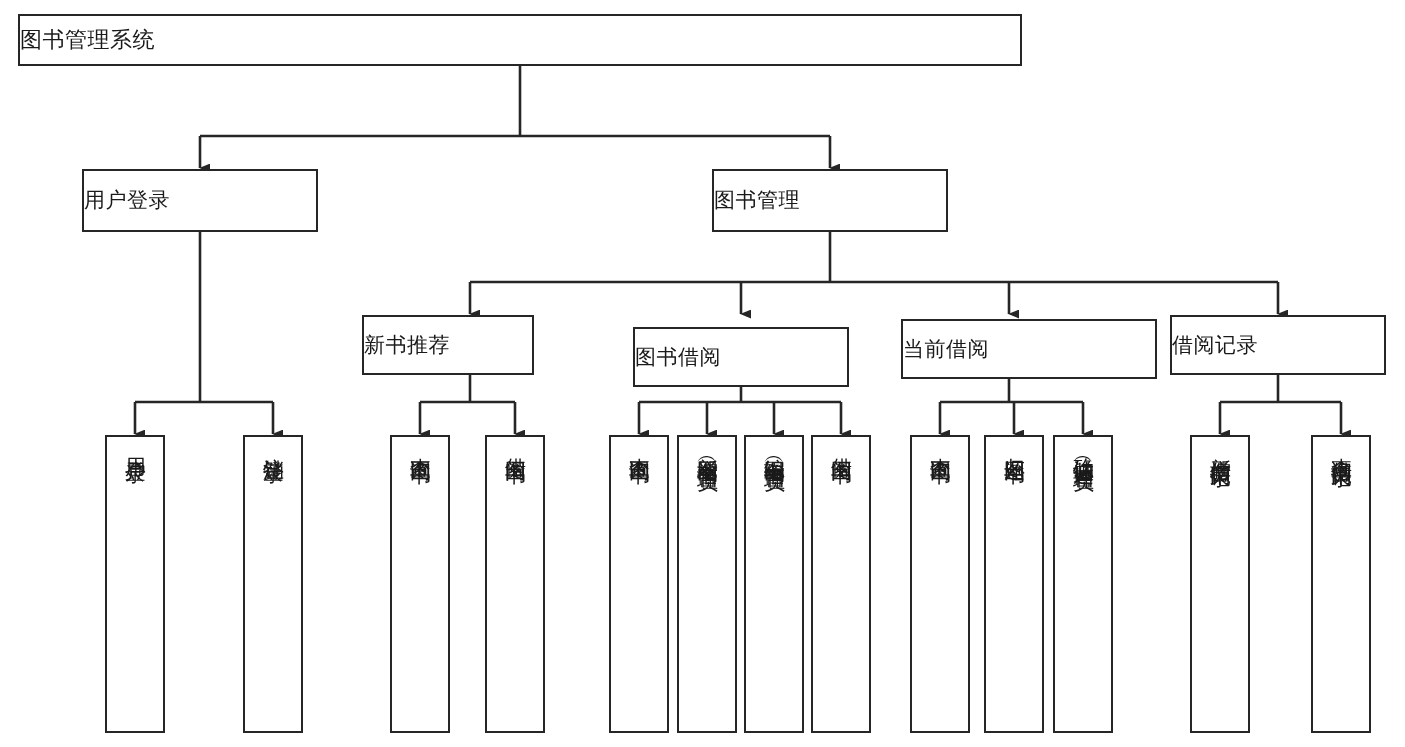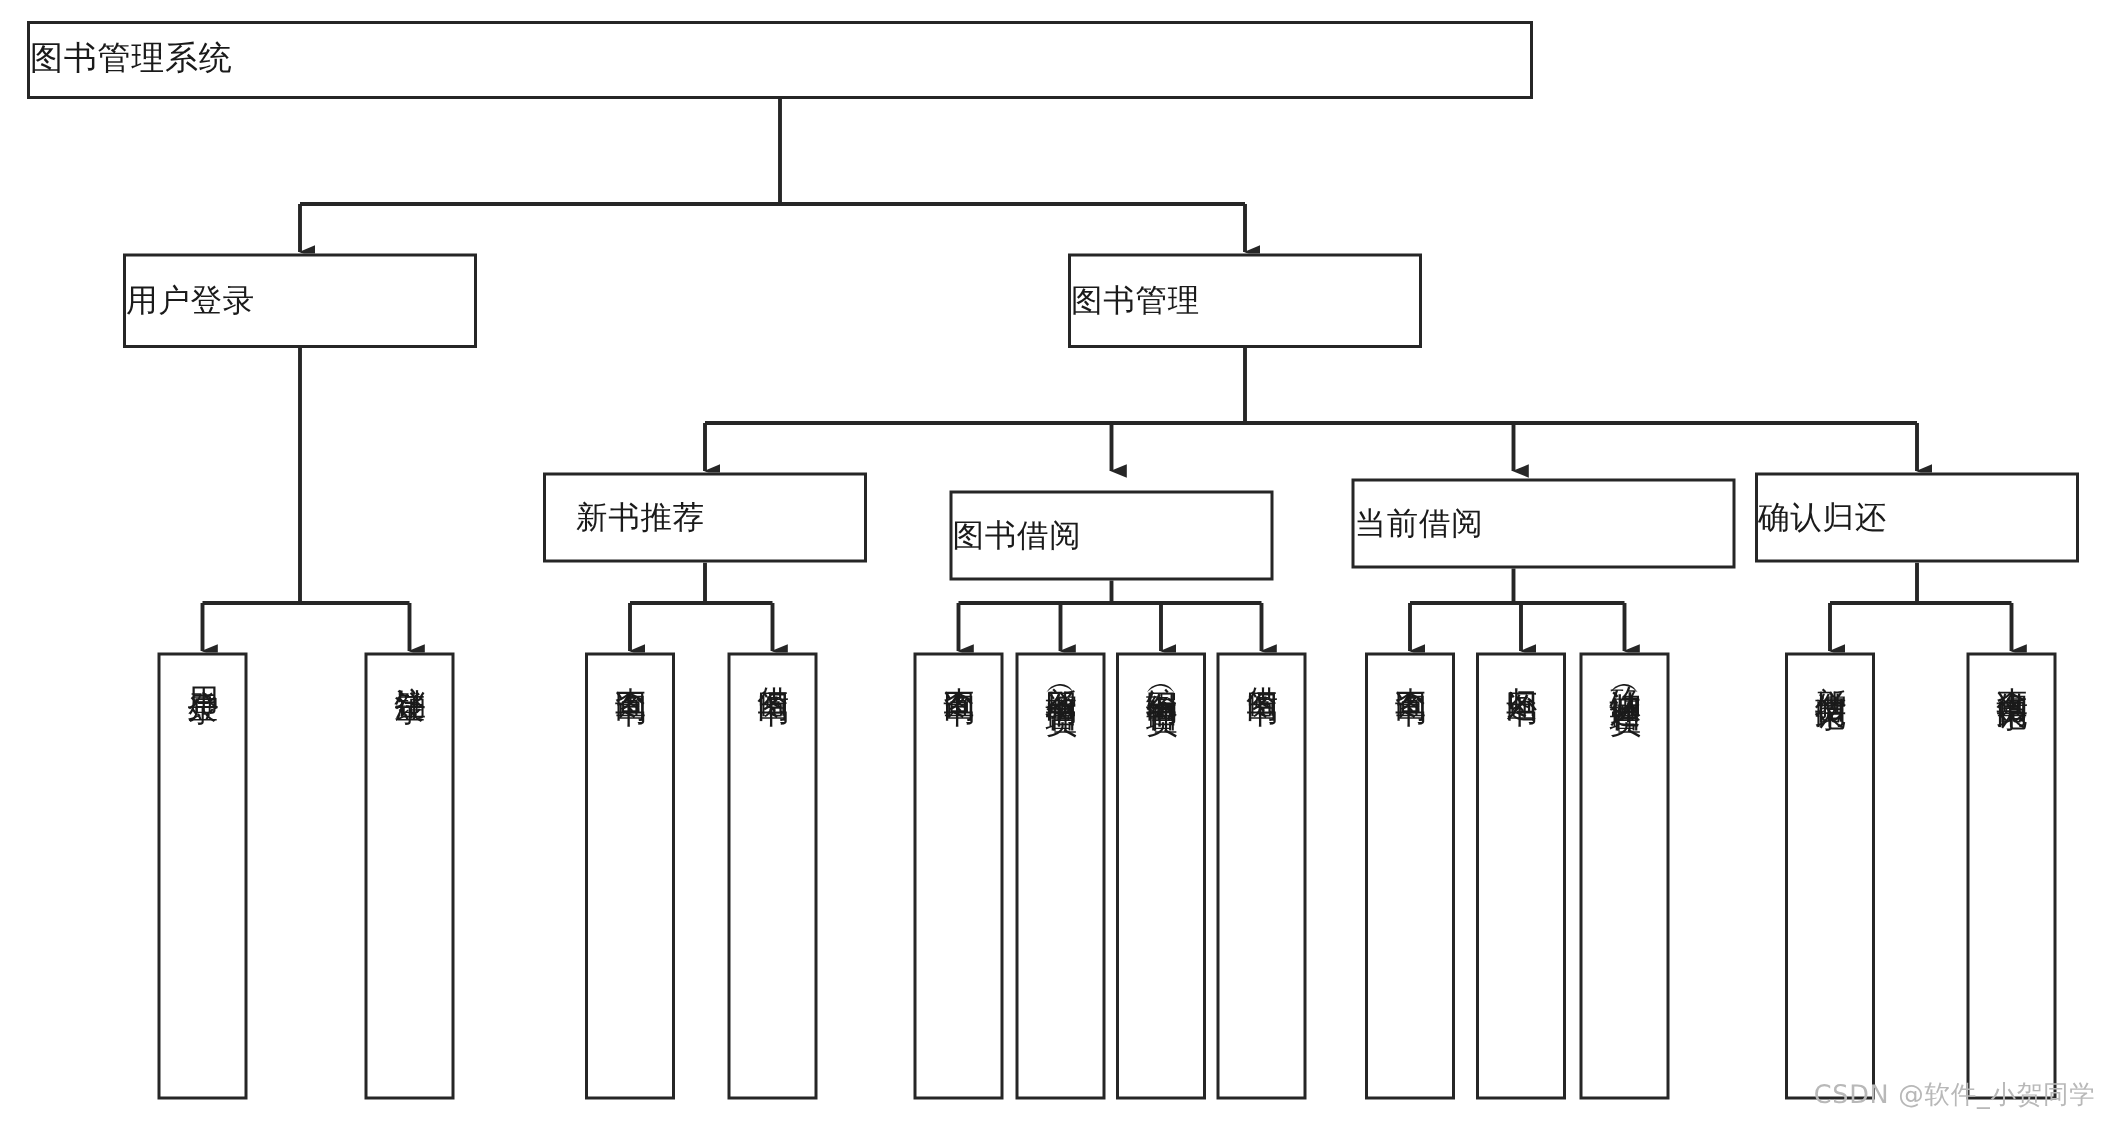--- a/index.html
+++ b/index.html
@@ -124,31 +124,31 @@
   <div id="nodes-layer">
       <div class="node level-0" style="left: 18px; top: 14px; width: 1004px; height: 52px;">
         <span class="node-label">图书管理系统</span>
       </div>
       <div class="node level-1" style="left: 82px; top: 169px; width: 236px; height: 63px;">
         <span class="node-label">用户登录</span>
       </div>
       <div class="node level-1" style="left: 712px; top: 169px; width: 236px; height: 63px;">
         <span class="node-label">图书管理</span>
       </div>
-      <div class="node level-2" style="left: 362px; top: 315px; width: 216px; height: 60px; padding-left: 20px;">
+      <div class="node level-2" style="left: 362px; top: 315px; width: 172px; height: 60px;">
         <span class="node-label">新书推荐</span>
       </div>
       <div class="node level-2" style="left: 633px; top: 327px; width: 216px; height: 60px;">
         <span class="node-label">图书借阅</span>
       </div>
       <div class="node level-2" style="left: 901px; top: 319px; width: 256px; height: 60px;">
         <span class="node-label">当前借阅</span>
       </div>
       <div class="node level-2" style="left: 1170px; top: 315px; width: 216px; height: 60px;">
-        <span class="node-label">确认归还</span>
+        <span class="node-label">借阅记录</span>
       </div>
       <div class="node level-3 vertical" style="left: 105px; top: 435px; width: 60px; height: 298px;">
         <span class="node-label">用户登录</span>
       </div>
       <div class="node level-3 vertical" style="left: 243px; top: 435px; width: 60px; height: 298px;">
         <span class="node-label">注销登录</span>
       </div>
       <div class="node level-3 vertical" style="left: 390px; top: 435px; width: 60px; height: 298px;">
         <span class="node-label">查询图书</span>
       </div>
@@ -177,14 +177,13 @@
         <span class="node-label">确认归还（管理员）</span>
       </div>
       <div class="node level-3 vertical" style="left: 1190px; top: 435px; width: 60px; height: 298px;">
         <span class="node-label">新增借阅记录</span>
       </div>
       <div class="node level-3 vertical" style="left: 1311px; top: 435px; width: 60px; height: 298px;">
         <span class="node-label">查询借阅记录</span>
       </div>
     </div>
 
-  <div id="watermark">CSDN @软件_小贺同学</div>
 </div>
 
 </body></html>

